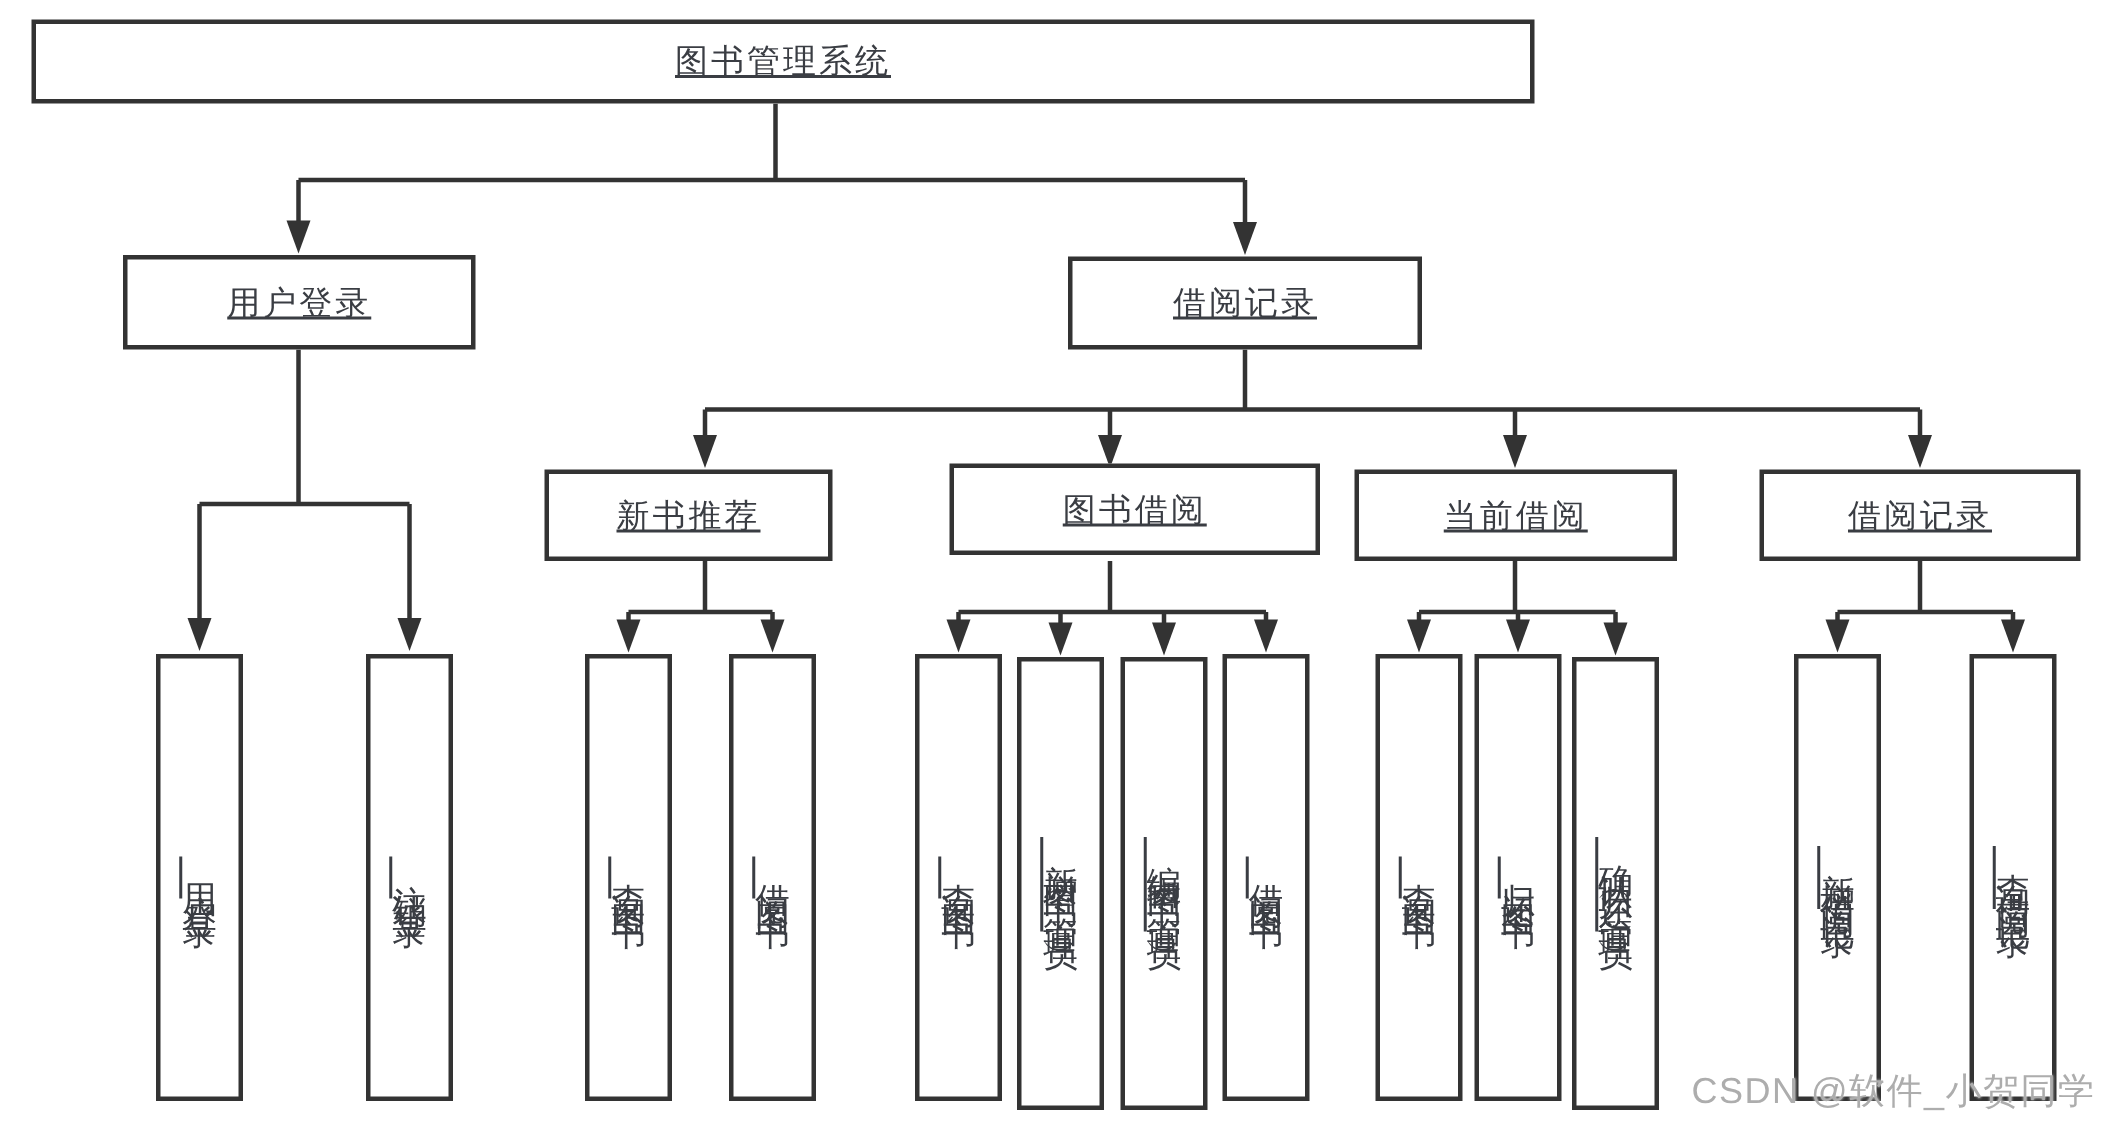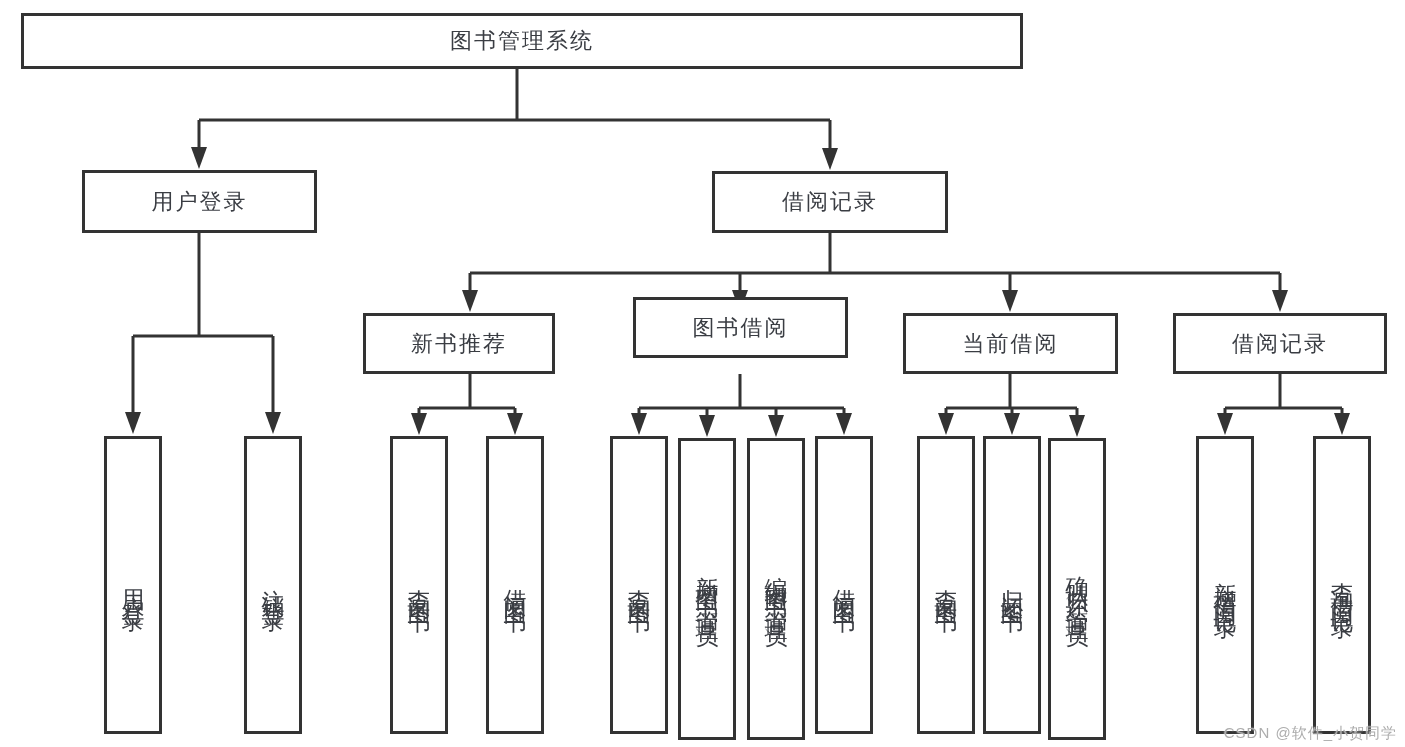--- a/index.html
+++ b/index.html
@@ -8,29 +8,30 @@
     font-family:"Liberation Sans","DejaVu Sans",sans-serif;
   }
   .stage{position:absolute;inset:0;width:1405px;height:747px;}
   svg.connectors{position:absolute;left:0;top:0;width:1405px;height:747px;}
   .node{
     position:absolute;box-sizing:border-box;
     border:3px solid #333333;background:#ffffff;
     display:flex;align-items:center;justify-content:center;
     color:#3a3d43;font-size:22px;letter-spacing:2px;
     z-index:2;
+    text-decoration:underline;
   }
   .node .htext{white-space:nowrap;}
   .node .vtext{
     writing-mode:vertical-rl;text-orientation:mixed;
     font-size:23px;letter-spacing:7px;line-height:1;
   }
   .watermark{
     position:absolute;right:8px;bottom:4px;z-index:3;
-    color:#adadad;font-size:15px;letter-spacing:1px;
+    color:#adadad;font-size:24px;letter-spacing:1px;
     text-shadow:0 0 2px #ffffff;
   }
 </style>
 </head>
 <body>
 
 <div class="stage">
 
   <svg class="connectors" viewBox="0 0 1405 747" xmlns="http://www.w3.org/2000/svg">
     <g stroke="#333333" stroke-width="3" fill="none">
@@ -79,21 +80,21 @@
   <div class="node" style="left:82px;top:170px;width:235px;height:63px">
     <span class="htext">用户登录</span>
   </div>
   <div class="node" style="left:712px;top:171px;width:236px;height:62px">
     <span class="htext">借阅记录</span>
   </div>
 
   <div class="node" style="left:363px;top:313px;width:192px;height:61px">
     <span class="htext">新书推荐</span>
   </div>
-  <div class="node" style="left:633px;top:297px;width:215px;height:61px">
+  <div class="node" style="left:633px;top:309px;width:247px;height:61px">
     <span class="htext">图书借阅</span>
   </div>
   <div class="node" style="left:1173px;top:313px;width:214px;height:61px">
     <span class="htext">借阅记录</span>
   </div>
   <div class="node" style="left:903px;top:313px;width:215px;height:61px">
     <span class="htext">当前借阅</span>
   </div>
 
   <div class="node" style="left:104px;top:436px;width:58px;height:298px">

